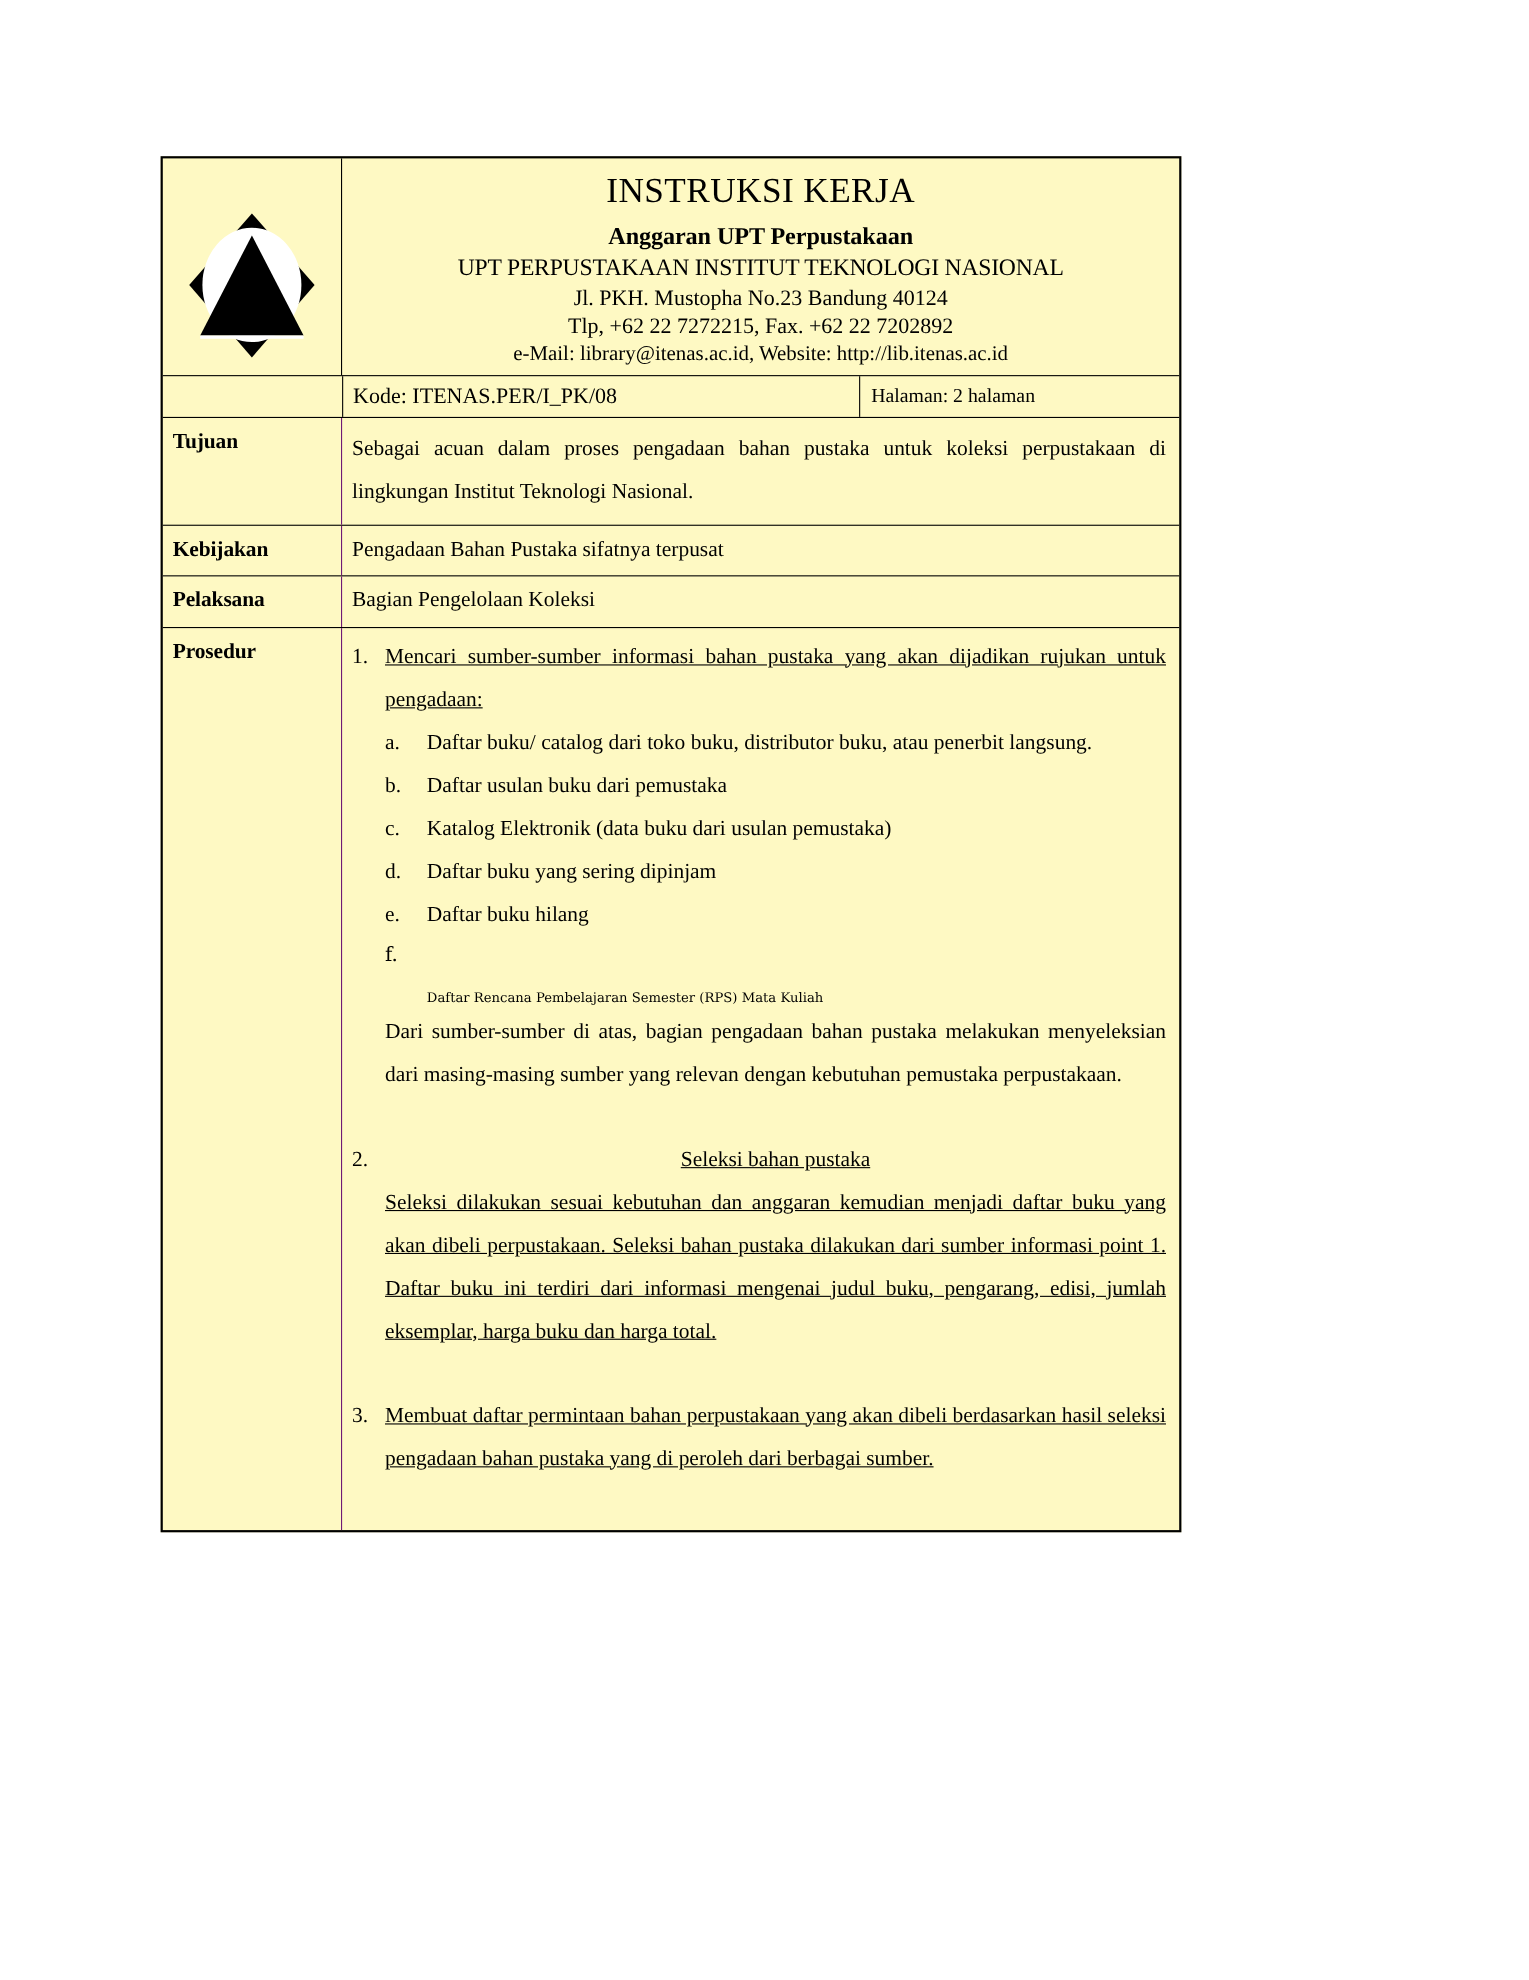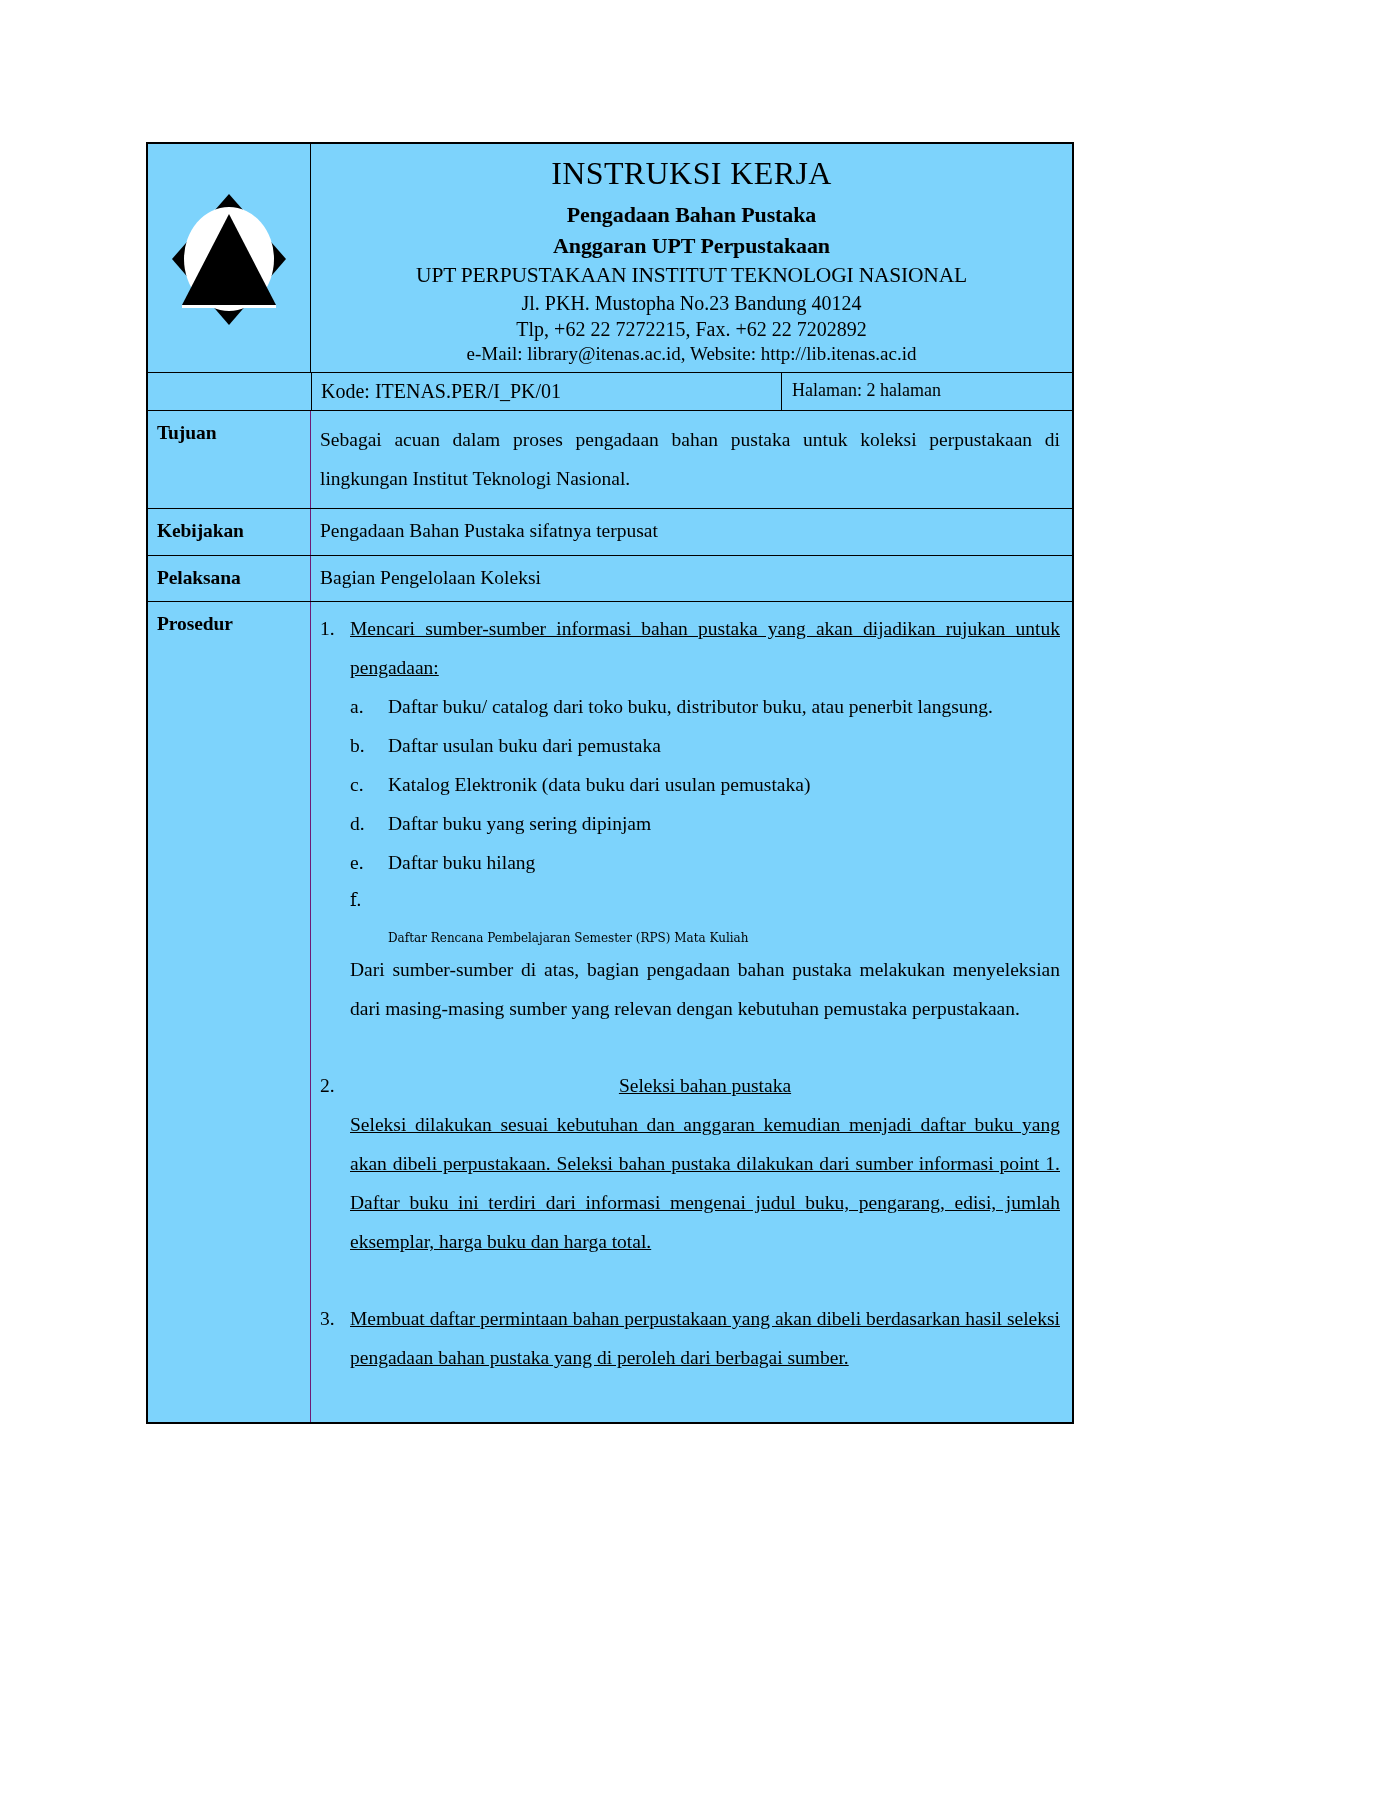--- a/index.html
+++ b/index.html
@@ -23,21 +23,21 @@
   }
 
   
   .doc {
     position: absolute;
     left: 146px;
     top: 142px;
     width: 928px;
     border: 2px solid #000;
     box-sizing: border-box;
-    background: #7dd3fc;
+    background: #fef9c3;
   }
 
   .row {
     display: flex;
     align-items: stretch;
     border-bottom: 1px solid #000;
   }
   .row:last-child { border-bottom: none; }
 
   .col-label {
@@ -197,34 +197,33 @@
           <svg class="logo-svg" width="118" height="135" viewBox="0 0 118 135" xmlns="http://www.w3.org/2000/svg">
             <polygon points="59,2 116,67 59,133 2,67" fill="#000000"></polygon>
             <ellipse cx="59" cy="67" rx="45" ry="52" fill="#ffffff"></ellipse>
             <polygon points="59,22 106,113 12,113" fill="#000000"></polygon>
             <rect x="12" y="113" width="94" height="3" fill="#ffffff"></rect>
           </svg>
         </span>
       </div>
       <div class="hdr-main">
         <div class="t-main">INSTRUKSI KERJA</div>
-        <div class="t-sub">Pengadaan Bahan Pustaka</div>
         <div class="t-sub">Anggaran UPT Perpustakaan</div>
         <div class="addr-block">
           <div class="addr-1">UPT PERPUSTAKAAN INSTITUT TEKNOLOGI NASIONAL</div>
           <div class="addr-2">Jl. PKH. Mustopha No.23 Bandung 40124</div>
           <div class="addr-3">Tlp, +62 22 7272215, Fax. +62 22 7202892</div>
           <div class="addr-4">e-Mail: library@itenas.ac.id, Website: http://lib.itenas.ac.id</div>
         </div>
       </div>
     </div>
 
     <div class="koderow">
       <div class="kode-spacer"></div>
-      <div class="kode-cell">Kode: ITENAS.PER/I_PK/01</div>
+      <div class="kode-cell">Kode: ITENAS.PER/I_PK/08</div>
       <div class="hal-cell">Halaman: 2 halaman</div>
     </div>
 
     <div class="row">
       <div class="col-label">Tujuan</div>
       <div class="col-body">
         <div class="p-just tujuan-body">Sebagai acuan dalam proses pengadaan bahan pustaka untuk koleksi perpustakaan di lingkungan Institut Teknologi Nasional.</div>
       </div>
     </div>
 

